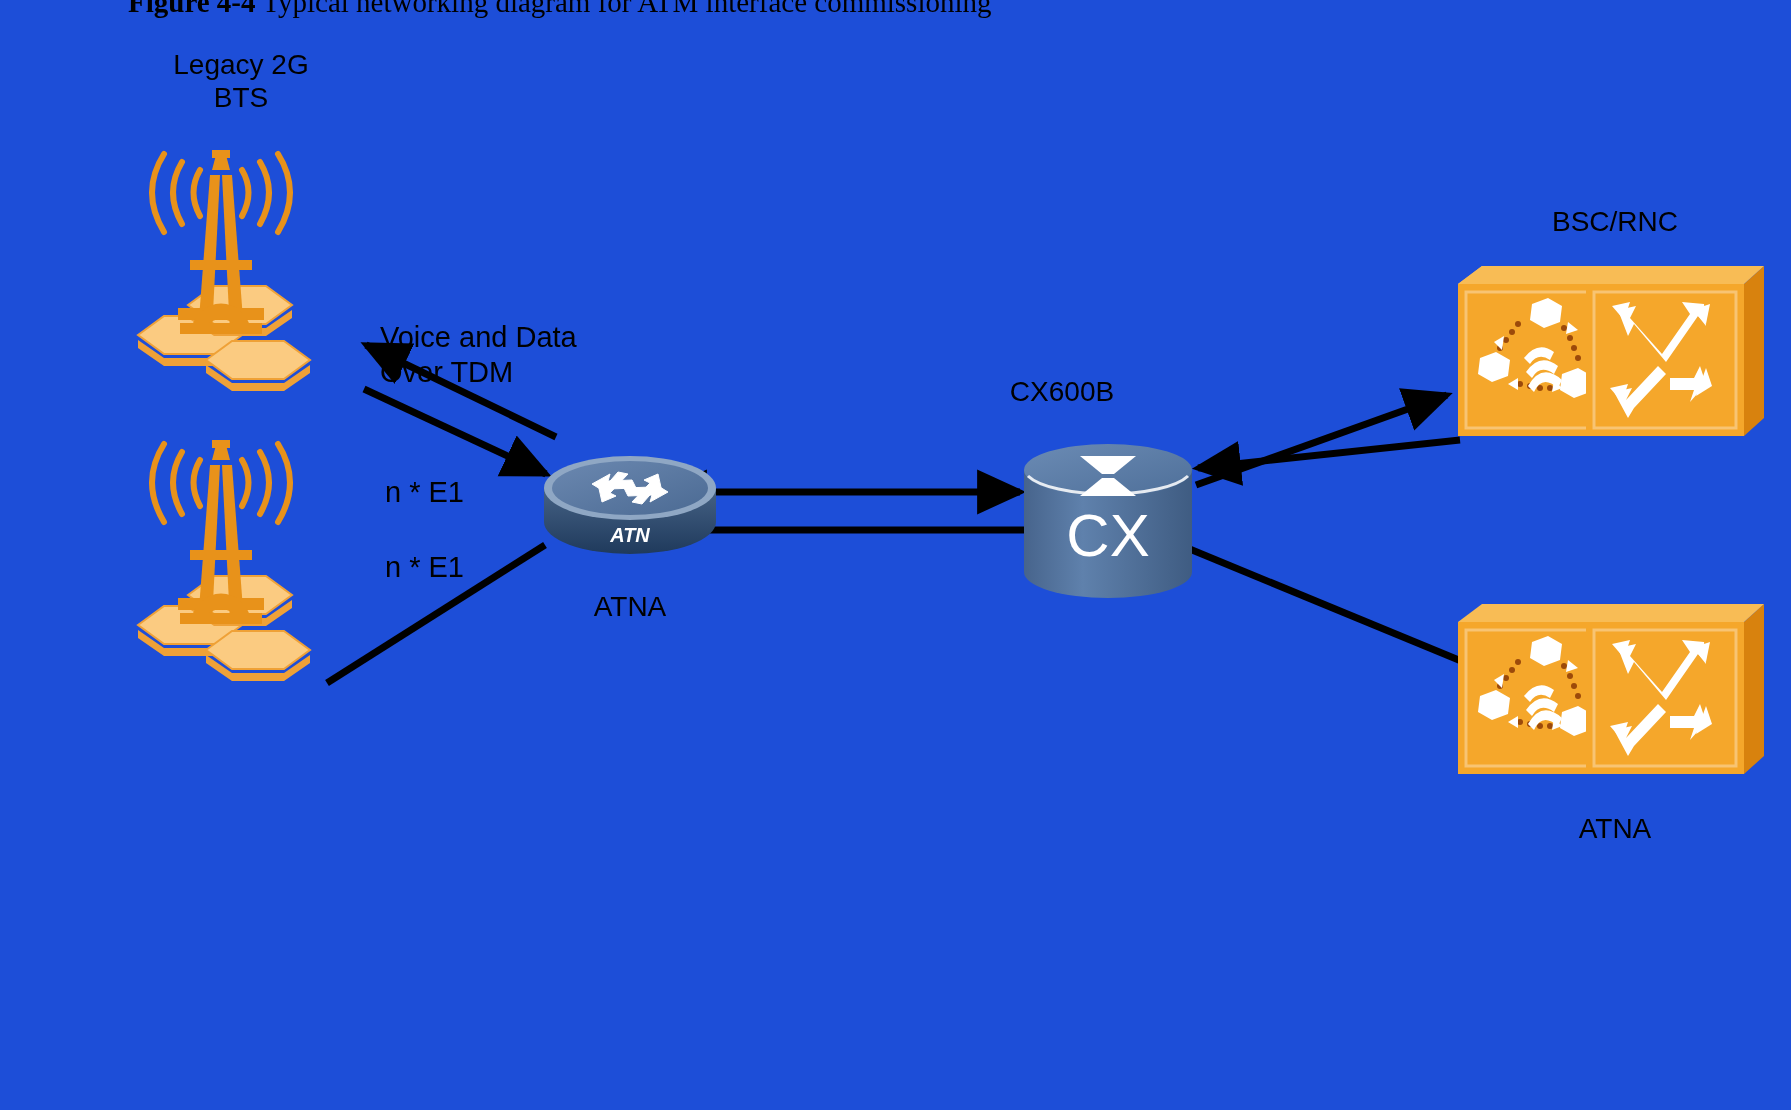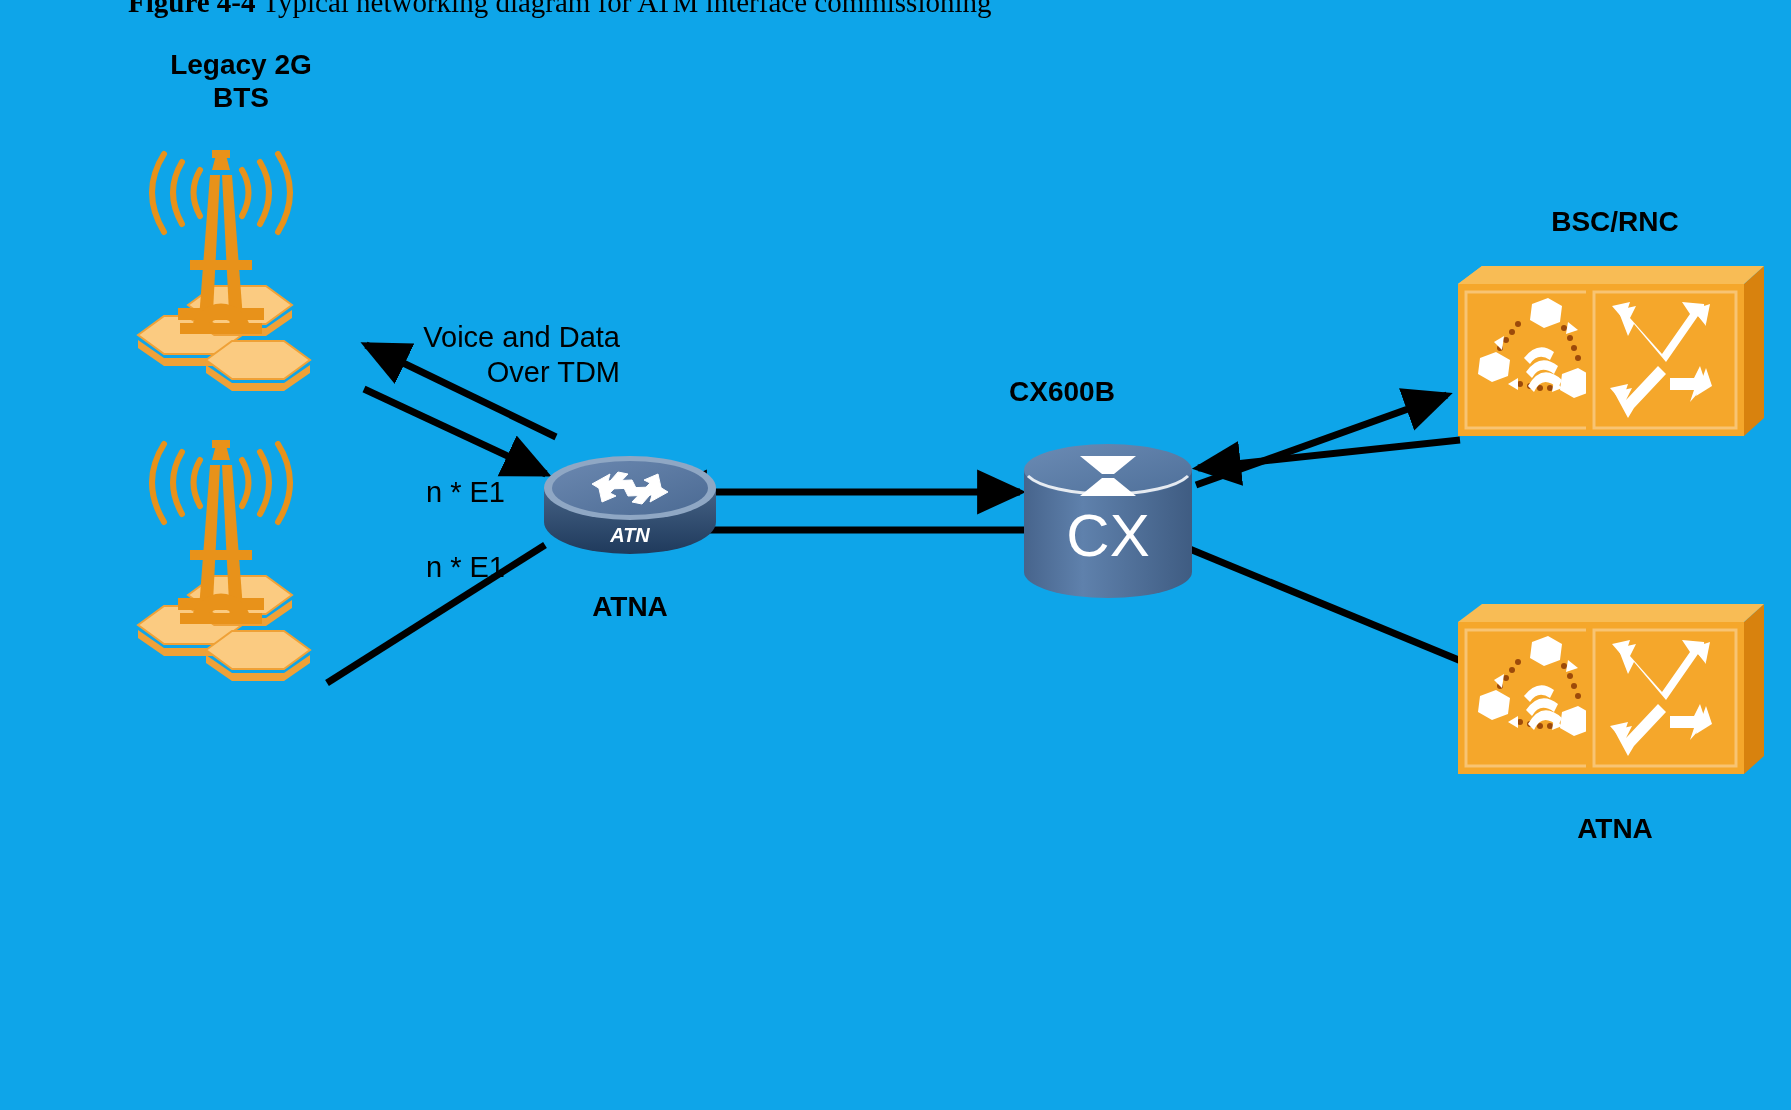--- a/index.html
+++ b/index.html
@@ -9,53 +9,53 @@
     background: #ffffff;
   }
   body {
     font-family: "Liberation Sans", sans-serif;
     -webkit-font-smoothing: antialiased;
   }
   #canvas {
     position: relative;
     width: 1791px;
     height: 1110px;
-    background: #0ea5e9;
+    background: #1d4ed8;
     overflow: hidden;
   }
   #figure-title {
     position: absolute;
     left: 128px;
     top: -14px;
     width: 1400px;
     font-family: "Liberation Serif", serif;
     font-size: 29px;
     color: #000000;
     white-space: nowrap;
     letter-spacing: 0px;
   }
   #figure-title .fig-num {
     font-weight: bold;
   }
   .node-label {
     position: absolute;
     font-family: "Liberation Sans", sans-serif;
-    font-weight: bold;
+    font-weight: normal;
     font-size: 28px;
     color: #000000;
     text-align: center;
     line-height: 1.18;
     white-space: pre-line;
   }
   .edge-label {
     position: absolute;
     font-family: "Liberation Sans", sans-serif;
     font-size: 29px;
     color: #000000;
-    text-align: right;
+    text-align: left;
     line-height: 1.22;
     white-space: pre-line;
     font-weight: 400;
   }
   .svg-layer {
     position: absolute;
     left: 0;
     top: 0;
     width: 1791px;
     height: 1110px;

